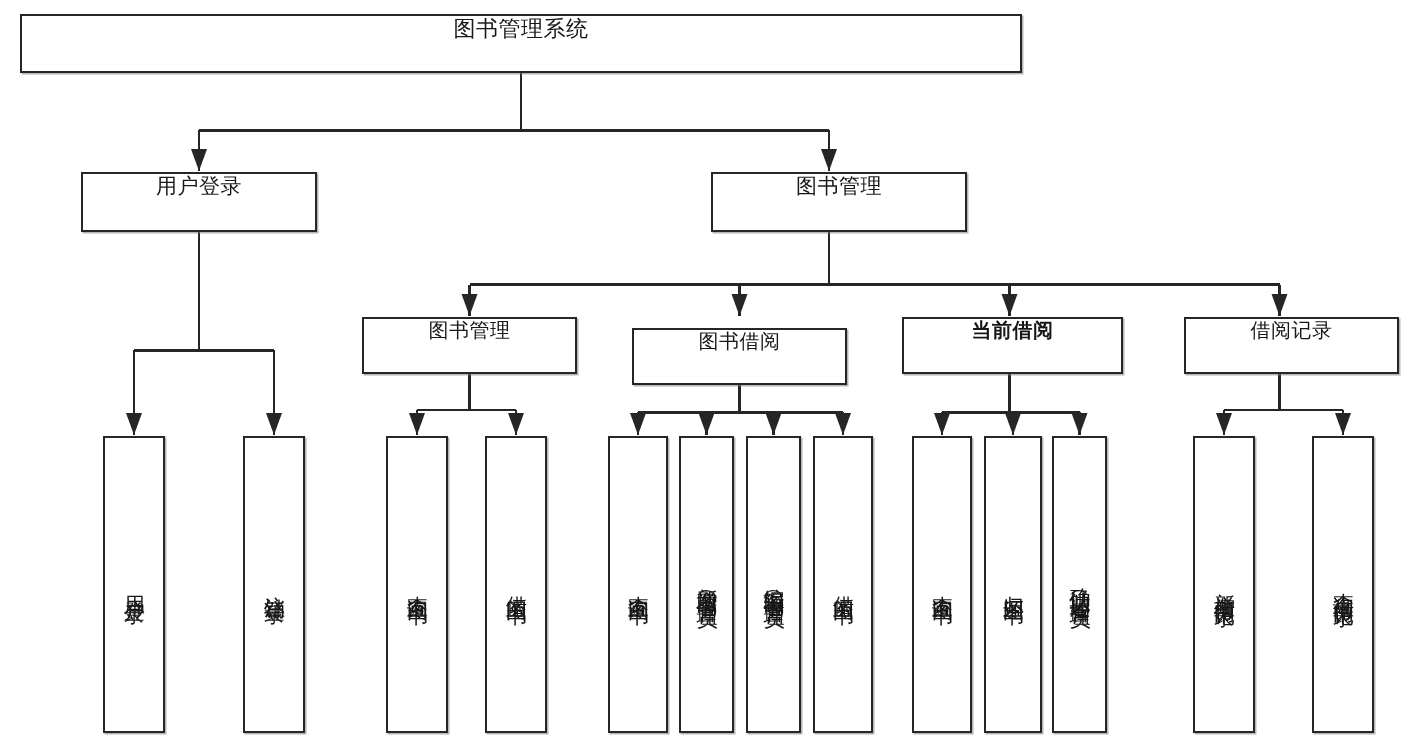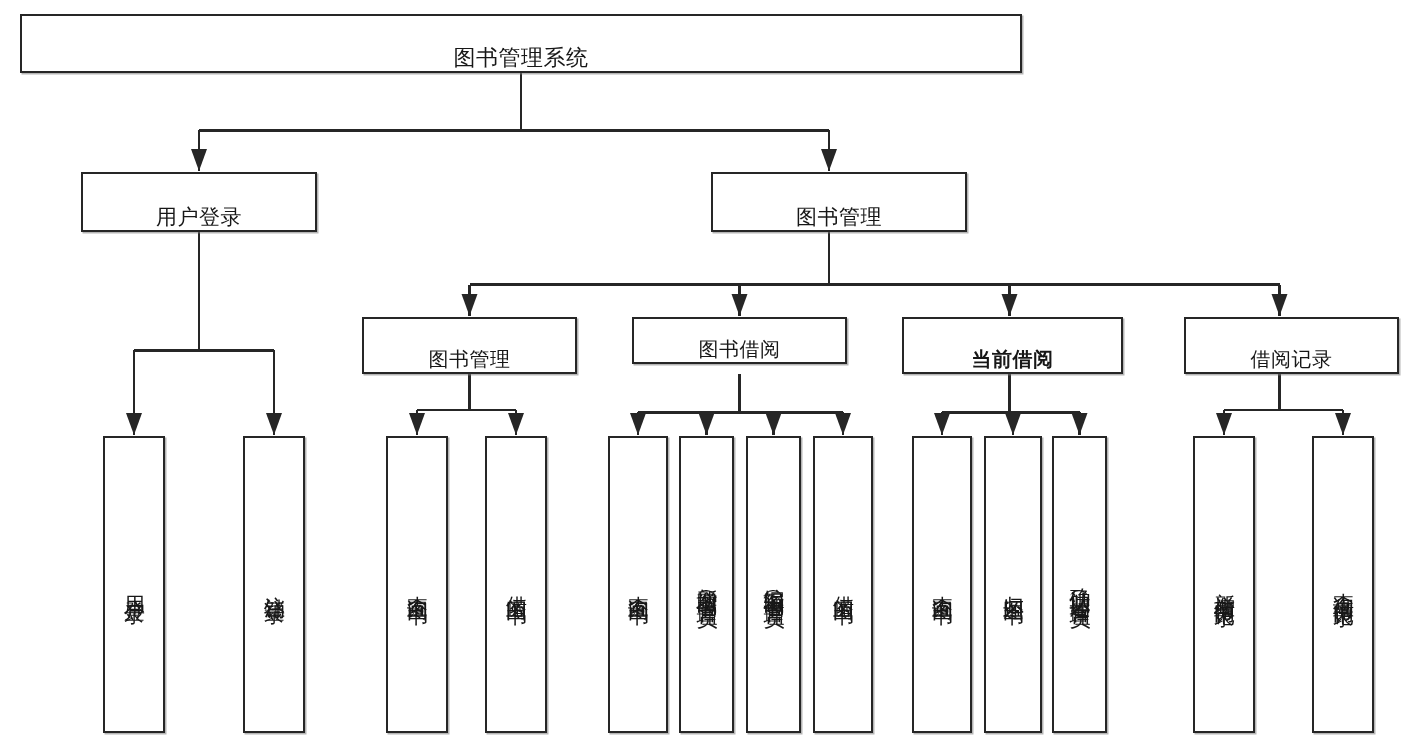--- a/index.html
+++ b/index.html
@@ -23,21 +23,21 @@
     pointer-events:none;
   }
   
   .node{
     position:absolute;
     box-sizing:border-box;
     background:#ffffff;
     border:2.5px solid #262626;
     box-shadow:1.5px 1.5px 0 0 rgba(120,120,120,0.55);
     display:flex;
-    align-items:flex-end;
+    align-items:flex-start;
     justify-content:center;
     text-align:center;
   }
   .node .label{
     display:block;
     line-height:1.18;
     letter-spacing:0.5px;
     color:#171717;
   }
   
@@ -136,21 +136,21 @@
       </div>
       <div class="node lvl2 h" style="left: 81px; top: 172px; width: 236px; height: 60px;">
         <span class="label">用户登录</span>
       </div>
       <div class="node lvl2 h" style="left: 711px; top: 172px; width: 256px; height: 60px;">
         <span class="label">图书管理</span>
       </div>
       <div class="node lvl3 h" style="left: 362px; top: 317px; width: 215px; height: 57px;">
         <span class="label">图书管理</span>
       </div>
-      <div class="node lvl3 h" style="left: 632px; top: 317px; width: 215px; height: 47px;">
+      <div class="node lvl3 h" style="left: 632px; top: 328px; width: 215px; height: 57px;">
         <span class="label">图书借阅</span>
       </div>
       <div class="node lvl3 h" style="left: 902px; top: 317px; width: 221px; height: 57px; font-weight: bold;">
         <span class="label">当前借阅</span>
       </div>
       <div class="node lvl3 h" style="left: 1172px; top: 317px; width: 215px; height: 57px; margin-left: 12px;">
         <span class="label">借阅记录</span>
       </div>
       <div class="node leaf v" style="left: 103px; top: 436px; width: 62px; height: 297px;">
         <span class="label">用户登录</span>

